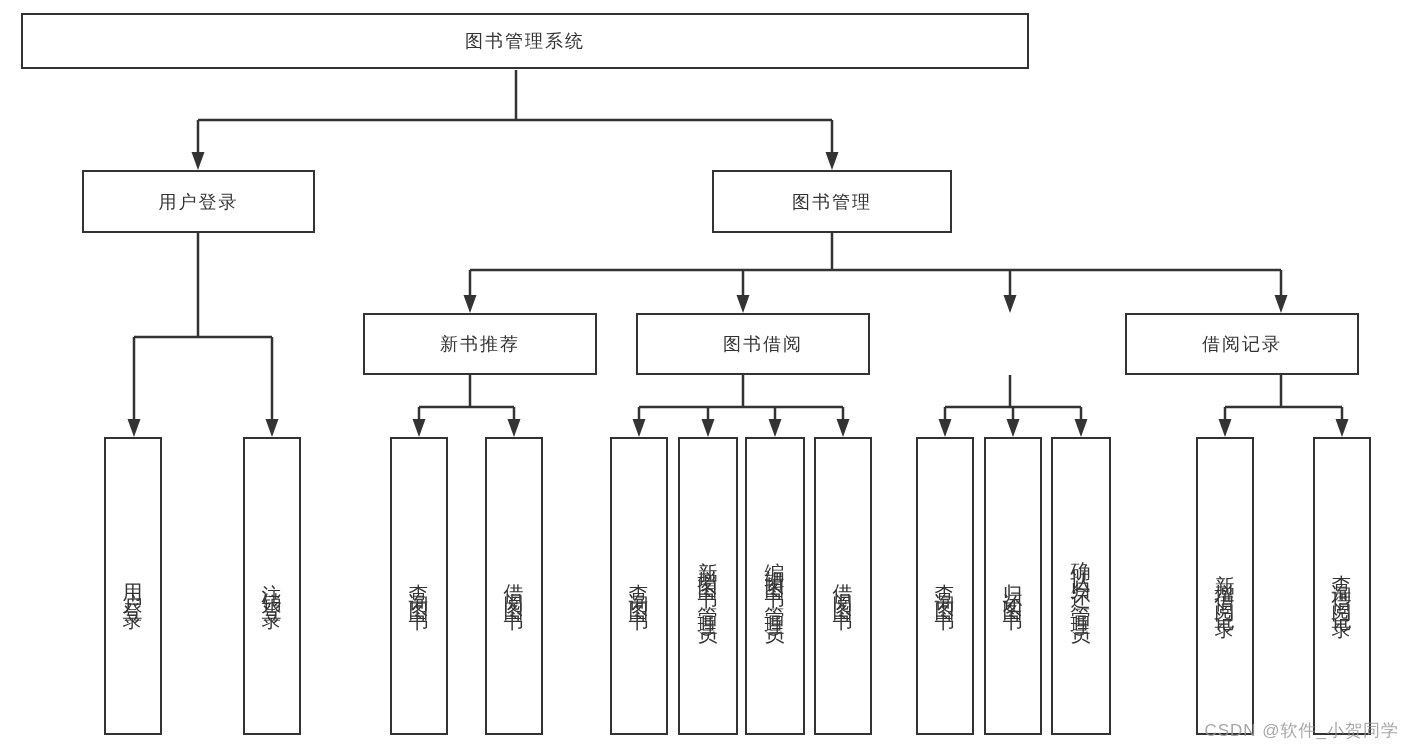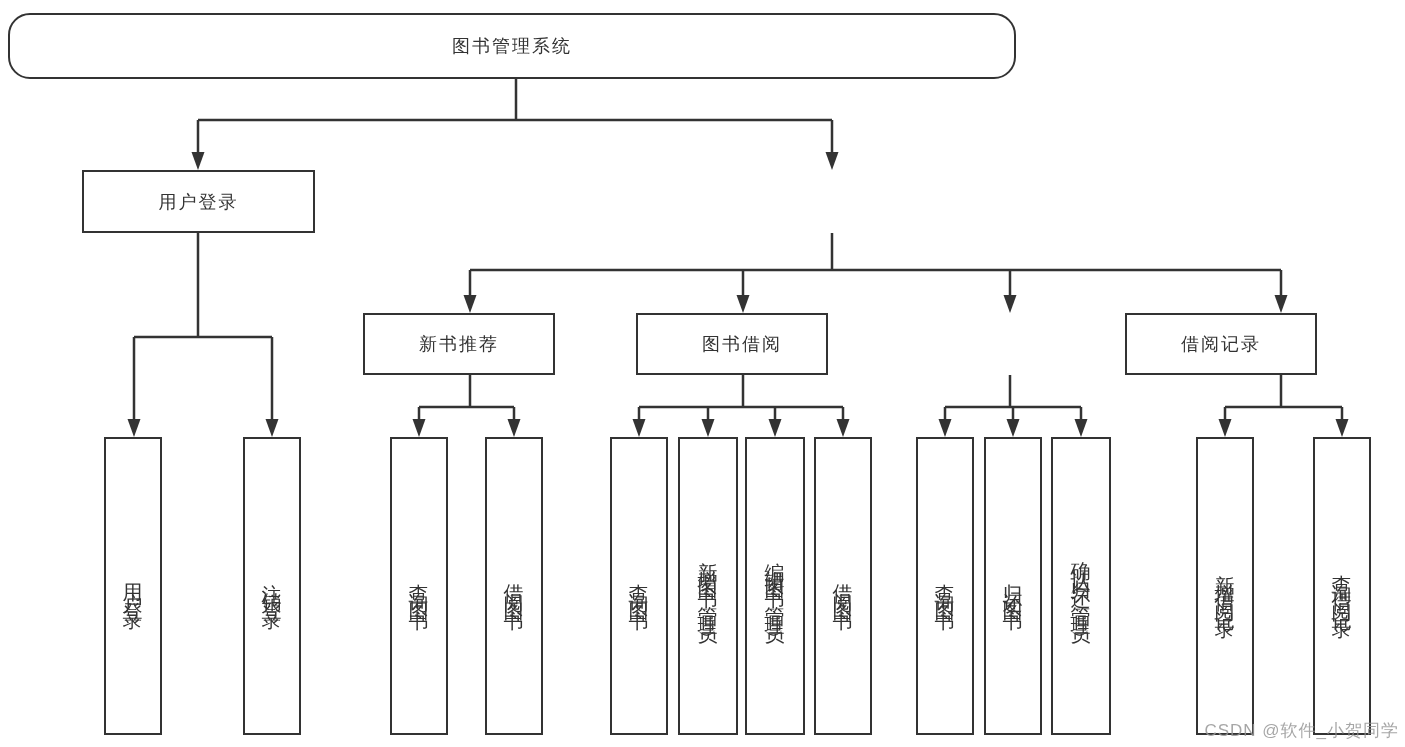--- a/index.html
+++ b/index.html
@@ -35,26 +35,26 @@
   }
   .vlabel {
     writing-mode: vertical-rl;
     text-orientation: mixed;
     font-size: 20px;
     letter-spacing: 9px;
     line-height: 1;
     white-space: nowrap;
   }
   
-  .n-root   { left: 8px;  top: 13px;  width: 1008px; height: 66px; border-radius: 22px; }
+  .n-root   { left: 21px;  top: 13px;  width: 1008px; height: 56px; }
   
   .n-login  { left: 82px;  top: 170px; width: 233px;  height: 63px; }
   .n-mgmt   { left: 712px; top: 170px; width: 240px;  height: 63px; }
   
-  .n-l3     { top: 313px; height: 62px; width: 192px; }
+  .n-l3     { top: 313px; height: 62px; width: 234px; }
   .n-rec    { left: 363px;  }
   .n-borrow { left: 636px; padding-left: 20px;  }
   .n-cur    { left: 903px;  }
   .n-hist   { left: 1125px; }
   
   .leaf     { top: 437px; height: 298px; width: 58px; }
   .lf-0  { left: 104px;  }
   .lf-1  { left: 243px;  }
   .lf-2  { left: 390px;  }
   .lf-3  { left: 485px;  }
@@ -130,20 +130,23 @@
     </g>
   </svg>
 
   <div class="node n-root">
     <span class="hlabel">图书管理系统</span>
   </div>
 
   <div class="node n-login">
     <span class="hlabel">用户登录</span>
   </div>
+  <div class="node n-mgmt">
+    <span class="hlabel">图书管理</span>
+  </div>
 
   <div class="node n-l3 n-rec">
     <span class="hlabel">新书推荐</span>
   </div>
   <div class="node n-l3 n-borrow">
     <span class="hlabel">图书借阅</span>
   </div>
   <div class="node n-l3 n-hist">
     <span class="hlabel">借阅记录</span>
   </div>

